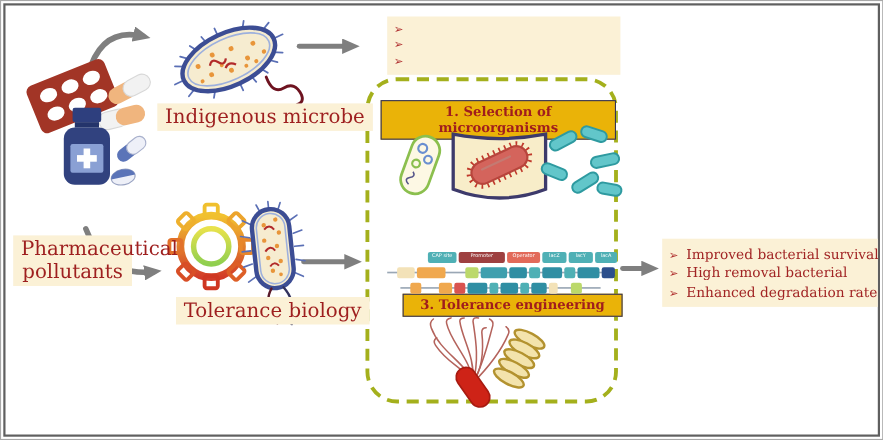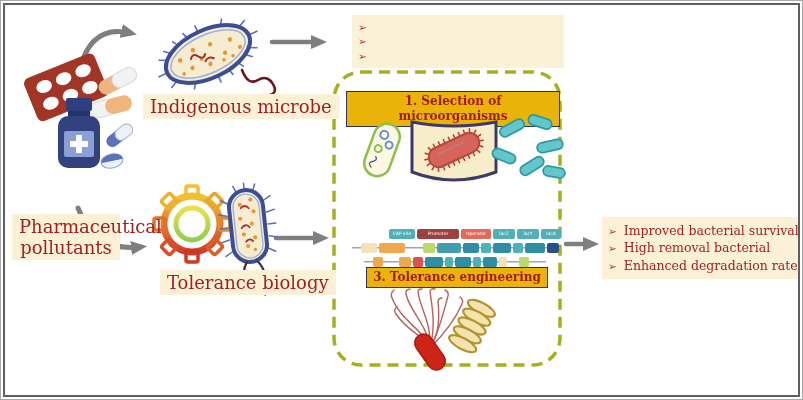--- a/index.html
+++ b/index.html
@@ -221,21 +221,21 @@
       <span class="bullet-glyph">➢</span>
       <span>High removal bacterial</span>
     </div>
     <div class="bullet-row">
       <span class="bullet-glyph">➢</span>
       <span>Enhanced degradation rate</span>
     </div>
   </div>
 
   <div class="step-box" style="left:346px; top:91px; width:214px;">1. Selection of microorganisms</div>
-  <div class="step-box" style="left:366px; top:267px; width:182px;">3. Tolerance engineering</div>
+  <div class="step-box" style="left:366px; top:267px; width:200px;">3. Tolerance engineering</div>
 
   <svg style="left:352px; top:112px;" width="214" height="74">
     <g transform="translate(30,38) rotate(20)">
       <rect x="-13" y="-27" width="26" height="54" rx="13" fill="#fdf8e4" stroke="#8bbf4e" stroke-width="2.5"></rect>
       <circle cx="-3" cy="-15" r="4" fill="none" stroke="#6a8fd0" stroke-width="2"></circle>
       <circle cx="5" cy="-7" r="3.5" fill="none" stroke="#6a8fd0" stroke-width="2"></circle>
       <circle cx="-4" cy="0" r="3.5" fill="none" stroke="#8bbf4e" stroke-width="2"></circle>
       <path d="M-4,8 q4,3 -1,6 q-5,3 1,6" fill="none" stroke="#55558a" stroke-width="1.4"></path>
     </g>
     <g transform="translate(58,4)">

